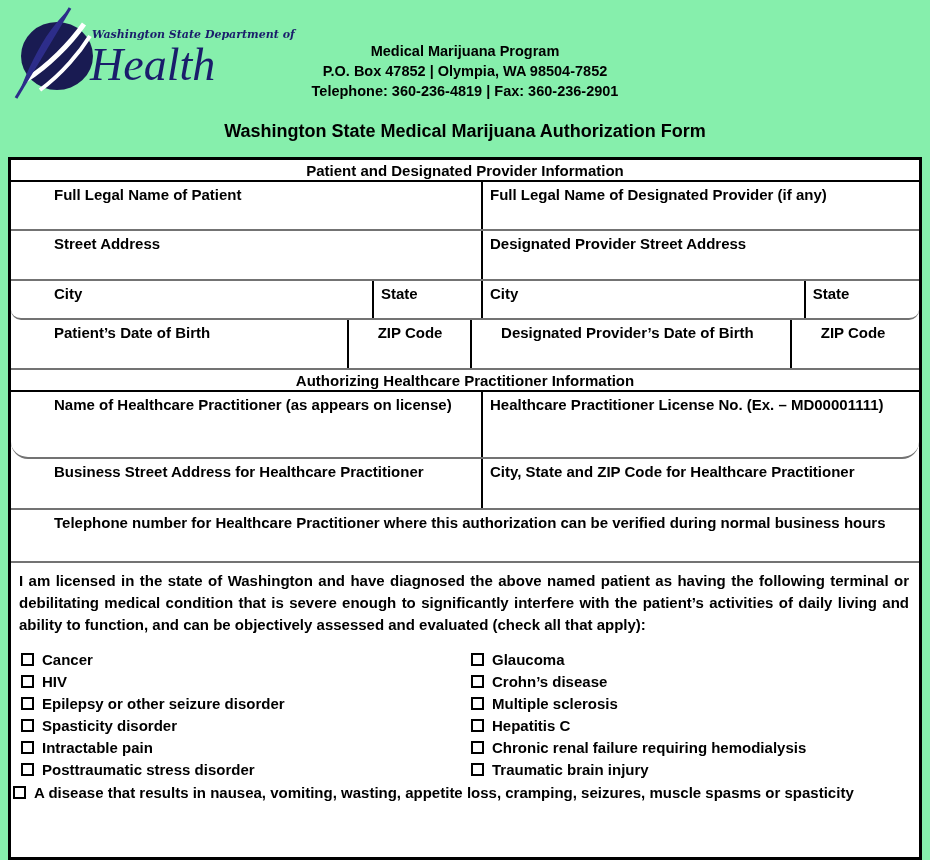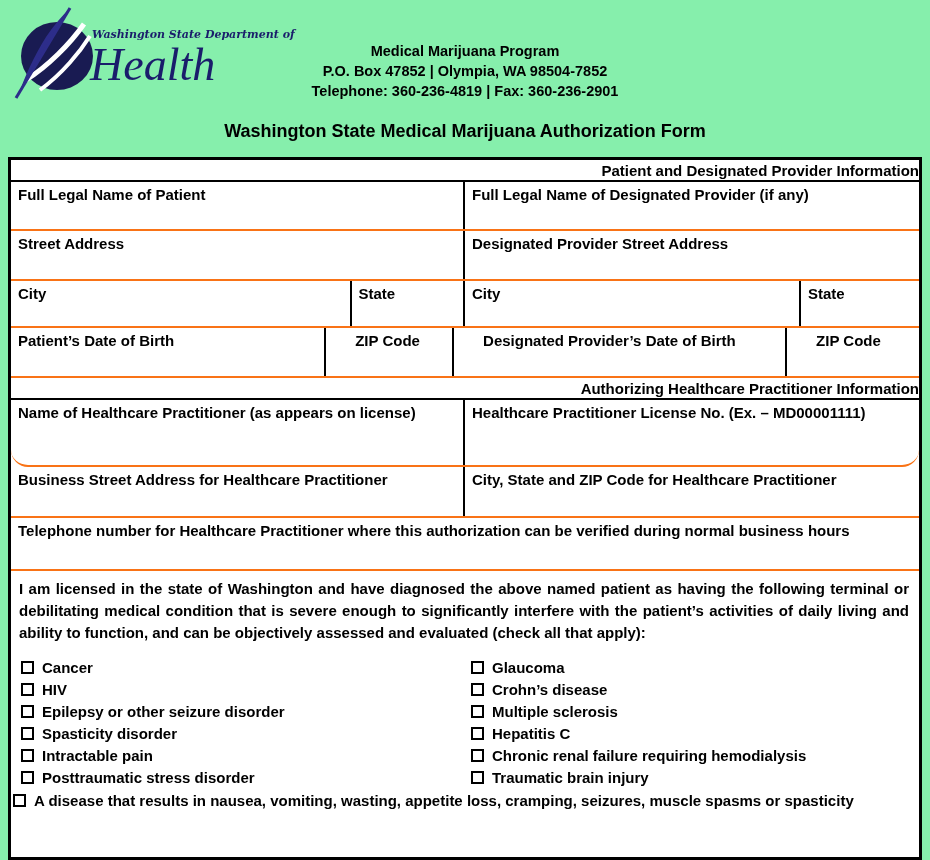--- a/index.html
+++ b/index.html
@@ -29,31 +29,31 @@
   .form-title {
     position:absolute; left:0; top:121px; width:100%;
     text-align:center; font-size:18px;
   }
   
   .form-table {
     position:absolute; left:8px; top:157px; width:914px; height:703px;
     border:3px solid #000; overflow:hidden; background:#fff;
   }
   .sech {
-    height:22px; line-height:21px; text-align:right; font-size:15px;
+    height:22px; line-height:21px; text-align:center; font-size:15px;
     border-bottom:2px solid #000;
   }
-  .row { display:flex; border-bottom:2px solid #f97316; }
+  .row { display:flex; border-bottom:2px solid #737373;padding-left:36px; }
   .cell { border-right:2px solid #000; padding:3px 7px; font-size:15px; line-height:19px; }
   .cell.last { border-right:none; }
   .w50 { width:50%; }
   .wcity { width:37.5%; } .wstate { width:12.5%; }
   .wcity2 { width:37%; }  .wstate2 { width:13%; }
   .w100 { width:100%; }
-  .r1 { height:49px; } .r2 { height:50px; } .r3 { height:47px; } .r4 { height:50px;gap:22px; }
+  .r1 { height:49px; } .r2 { height:50px; } .r3 { height:39px;border-radius:10px; } .r4 { height:50px;gap:22px; }
   .r5 { height:67px;border-radius:17px; } .r6 { height:51px; } .r7 { height:53px; }
   
   .attest { padding:0; }
   .attest-text {
     padding:7px 10px 0 8px; text-align:justify;
     font-size:15px; line-height:22px;
   }
   .cond-cols { display:flex; margin-top:12px; }
   .cond-col { width:50%; }
   .cond-col.left  { padding-left:10px; }

